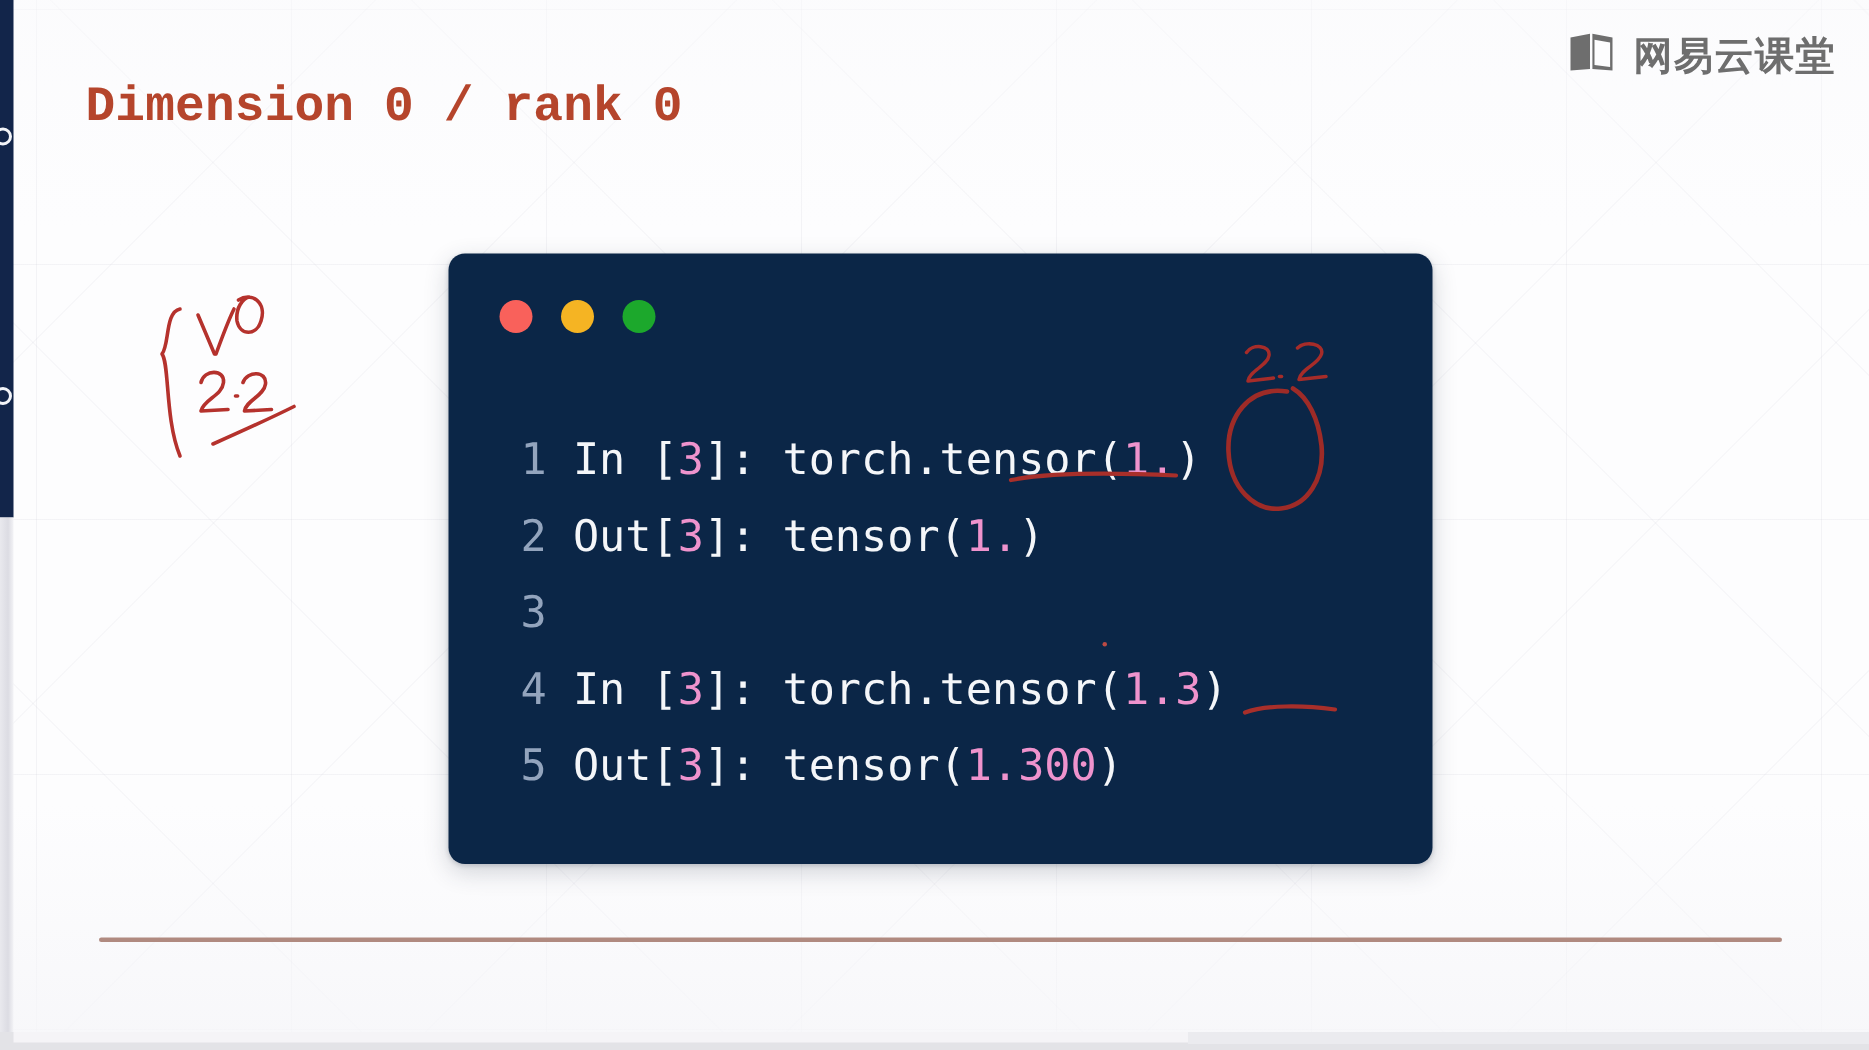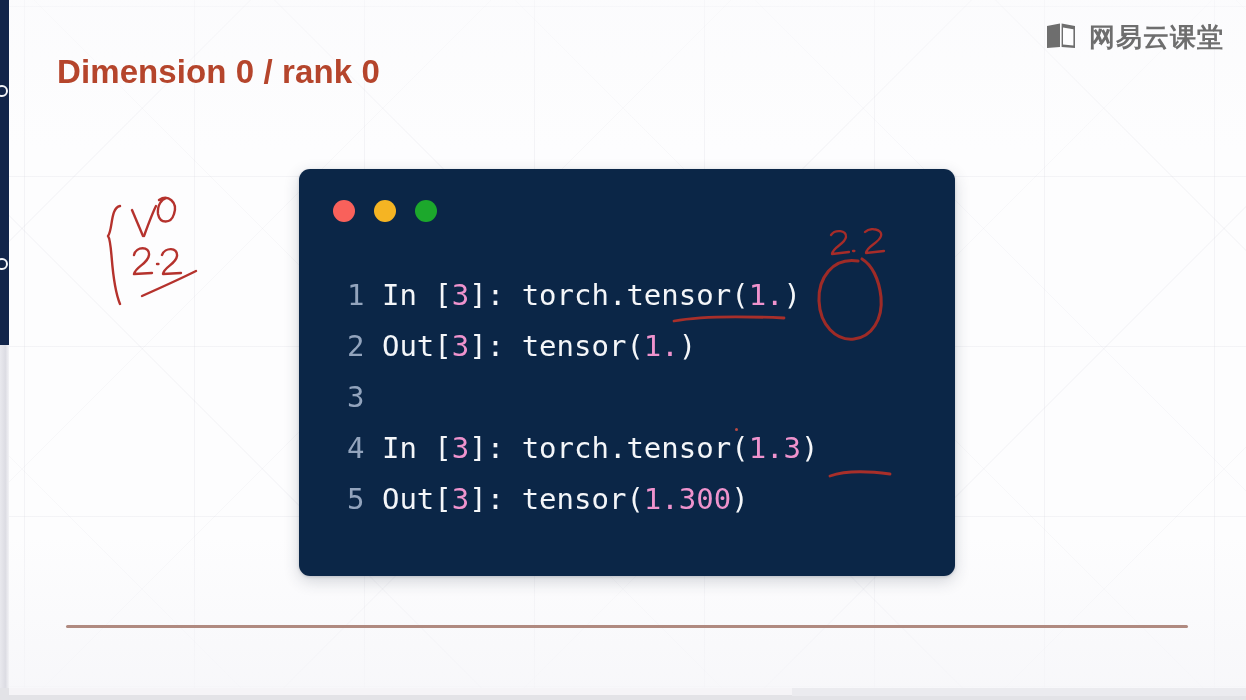--- a/index.html
+++ b/index.html
@@ -68,20 +68,21 @@
 
   
   .slide-title {
     position: absolute;
     left: 57px; top: 53px;
     font-size: 33px;
     font-weight: bold;
     color: #b5452c;
     letter-spacing: 0.1px;
     white-space: nowrap;
+    font-family: Liberation Mono, monospace;
   }
 
   
   .brand {
     position: absolute;
     right: 22px; top: 20px;
     display: flex;
     align-items: center;
     gap: 10px;
   }
@@ -107,21 +108,21 @@
   .terminal-dots {
     position: absolute;
     left: 34px; top: 31px;
     display: flex;
     gap: 19px;
   }
   .dot { width: 22px; height: 22px; border-radius: 50%; }
 
   .terminal-body {
     position: absolute;
-    left: 48px; top: 101px;
+    left: 48px; top: 112px;
     right: 12px;
     font-family: "DejaVu Sans Mono", monospace;
     font-size: 29px;
     line-height: 51px;
     color: #f4f6f9;
     white-space: pre;
   }
   .code-line { white-space: pre; }
   .ln { color: #93a4bd; }
   .mag { color: #ef93cd; }

